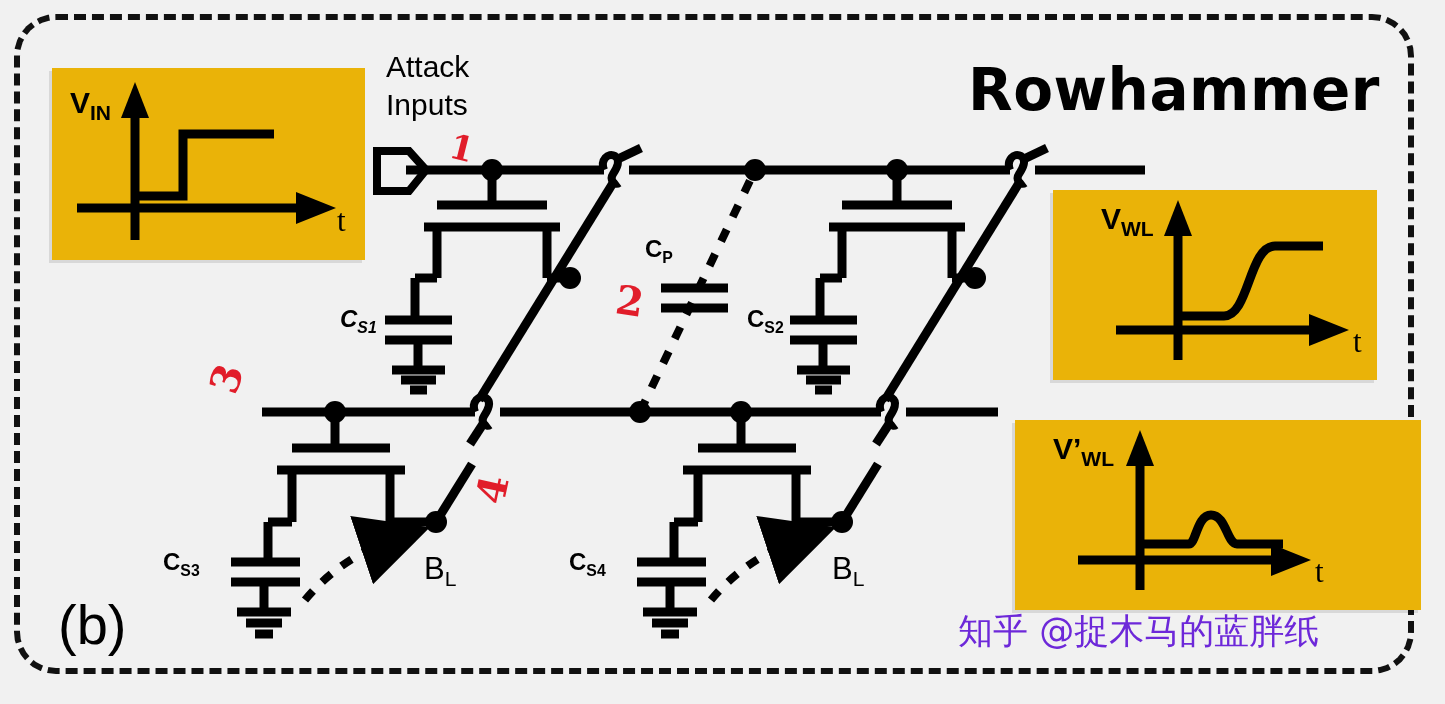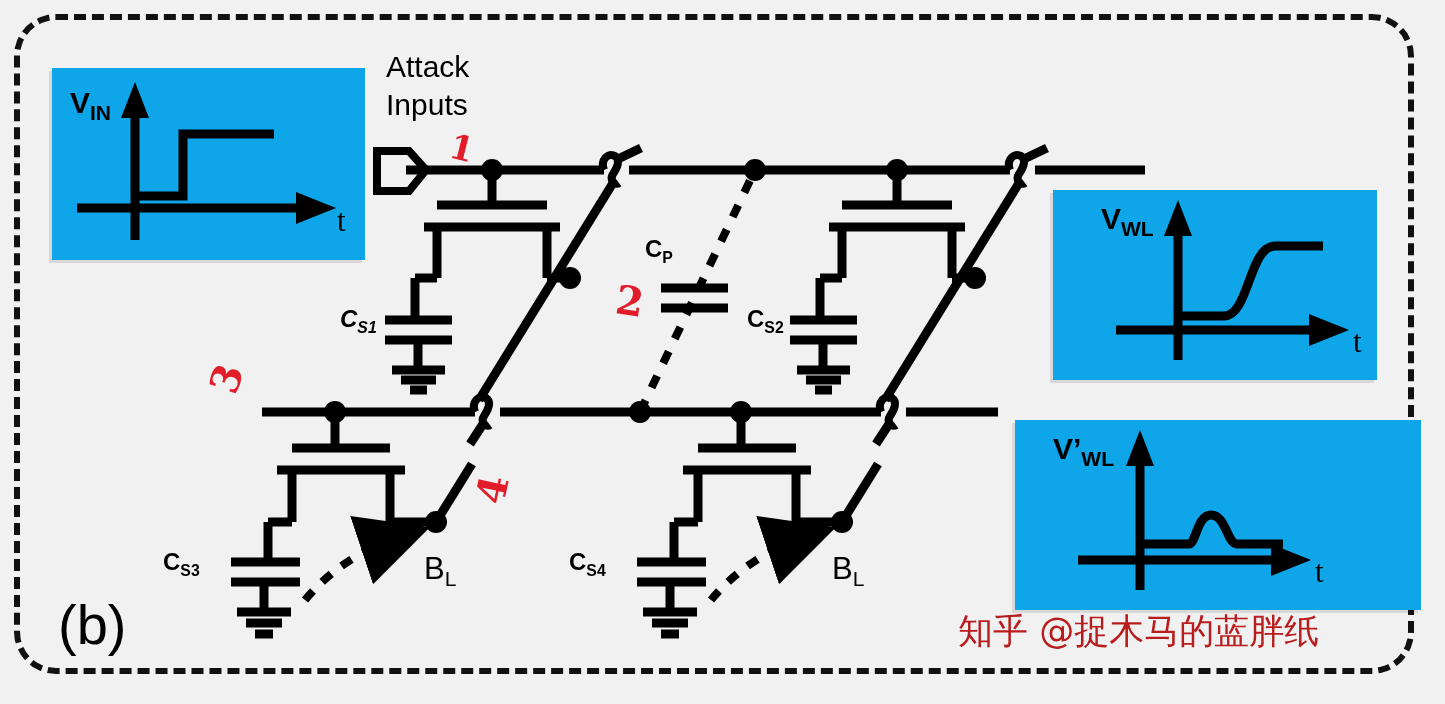--- a/index.html
+++ b/index.html
@@ -14,21 +14,21 @@
   
   #frame{
     position:absolute;left:14px;top:14px;width:1400px;height:660px;
     border:6px dashed #111;border-radius:42px;
     background:#f1f1f1;
     box-sizing:border-box;
   }
 
   
   .inset{
-    position:absolute;background:#0ea5e9;
+    position:absolute;background:#eab308;
     box-shadow:-3px 3px 0 rgba(0,0,0,.10);
   }
   .inset svg{display:block;}
 
   .lbl{position:absolute;color:#000;white-space:nowrap;}
 
   #title{
     position:absolute;left:968px;top:56px;
     font-size:58px;font-weight:bold;letter-spacing:.5px;
     font-family:"DejaVu Sans", sans-serif;
@@ -36,21 +36,21 @@
   #panel-letter{
     position:absolute;left:58px;top:592px;
     font-size:56px;font-family:"Liberation Sans", sans-serif;
   }
   #attack-inputs{
     position:absolute;left:386px;top:48px;
     font-size:30px;line-height:38px;text-align:left;
   }
   #watermark{
     position:absolute;left:958px;top:608px;
-    font-size:35px;color:#b91c1c;white-space:nowrap;
+    font-size:35px;color:#6d28d9;white-space:nowrap;
     font-family:"DejaVu Sans", sans-serif;
   }
 
   
   #circuit{position:absolute;left:0;top:0;width:1445px;height:704px;}
 
   .cap-label{
     position:absolute;font-size:24px;font-weight:bold;
     font-family:"Liberation Sans", sans-serif;white-space:nowrap;
   }
@@ -308,18 +308,19 @@
       <span>V’</span><sub style="font-size:.7em;">WL</sub>
     </div>
     <div class="lbl" style="left:300px;top:134px;font-size:31px;font-family:'Liberation Serif',serif;">t</div>
   </div>
 
   <div id="attack-inputs">
     <div>Attack</div>
     <div>Inputs</div>
   </div>
 
+  <div id="title">Rowhammer</div>
 
   <div id="panel-letter">(b)</div>
 
   <div id="watermark">知乎 @捉木马的蓝胖纸</div>
 
 </div>
 
 </body></html>

